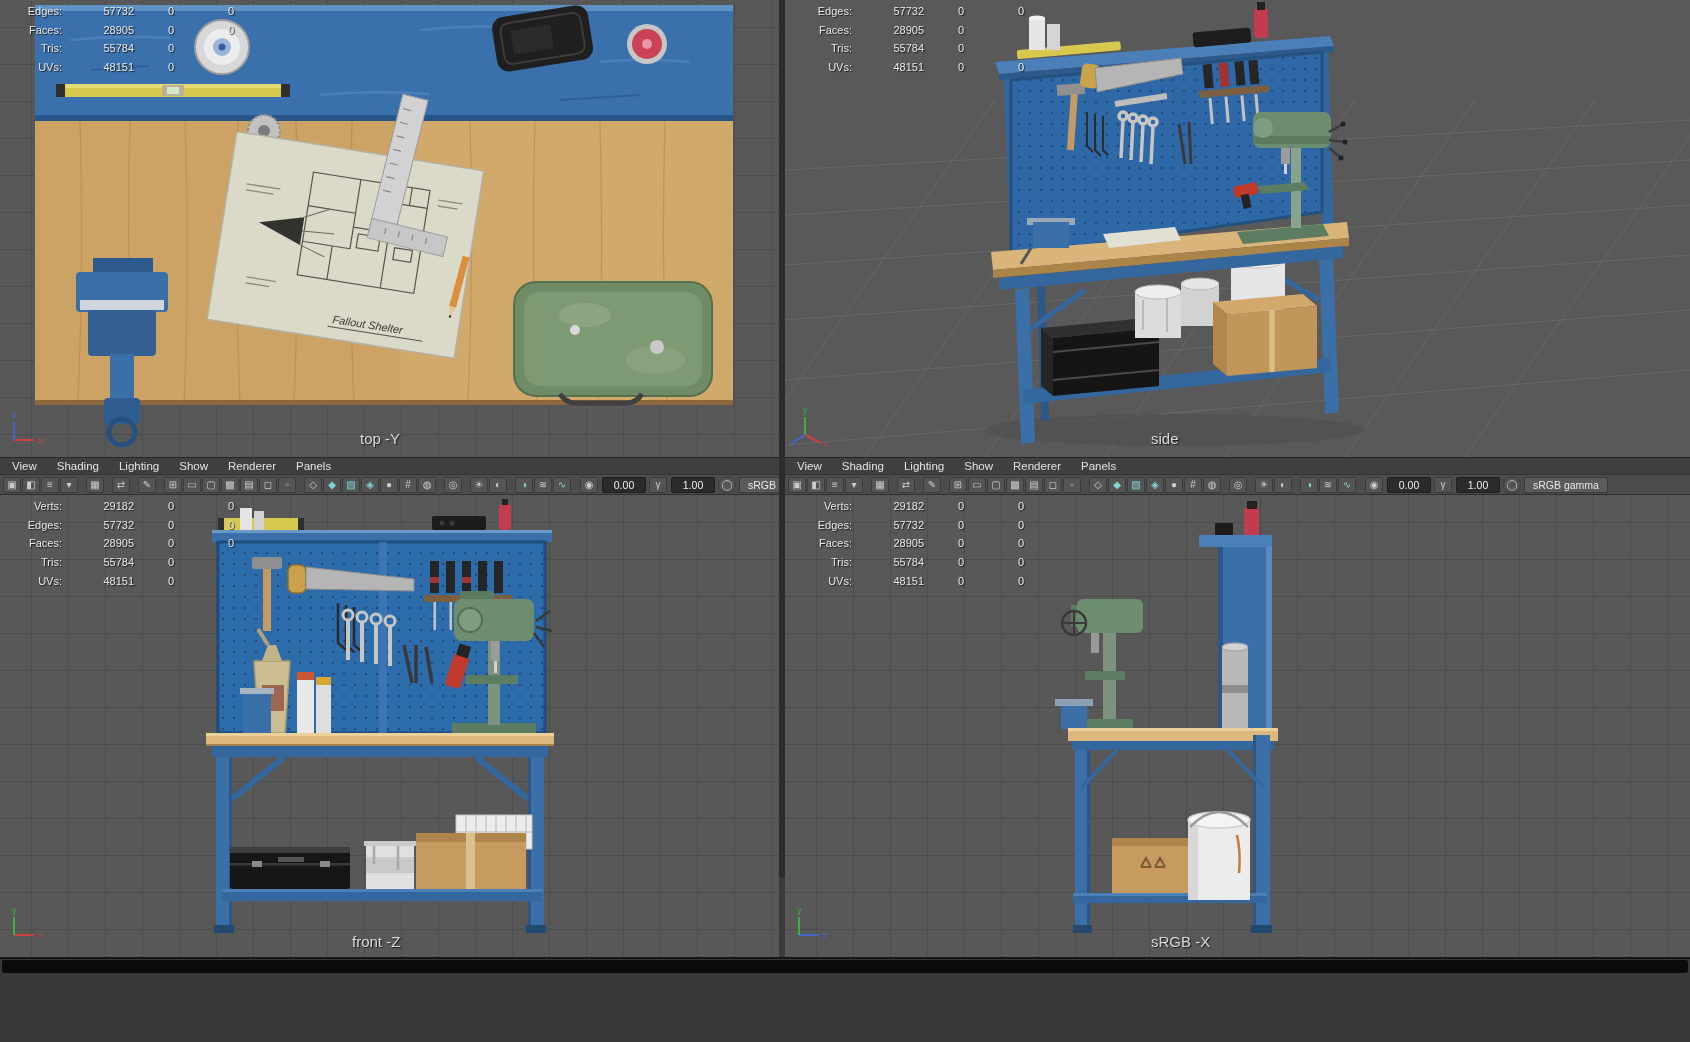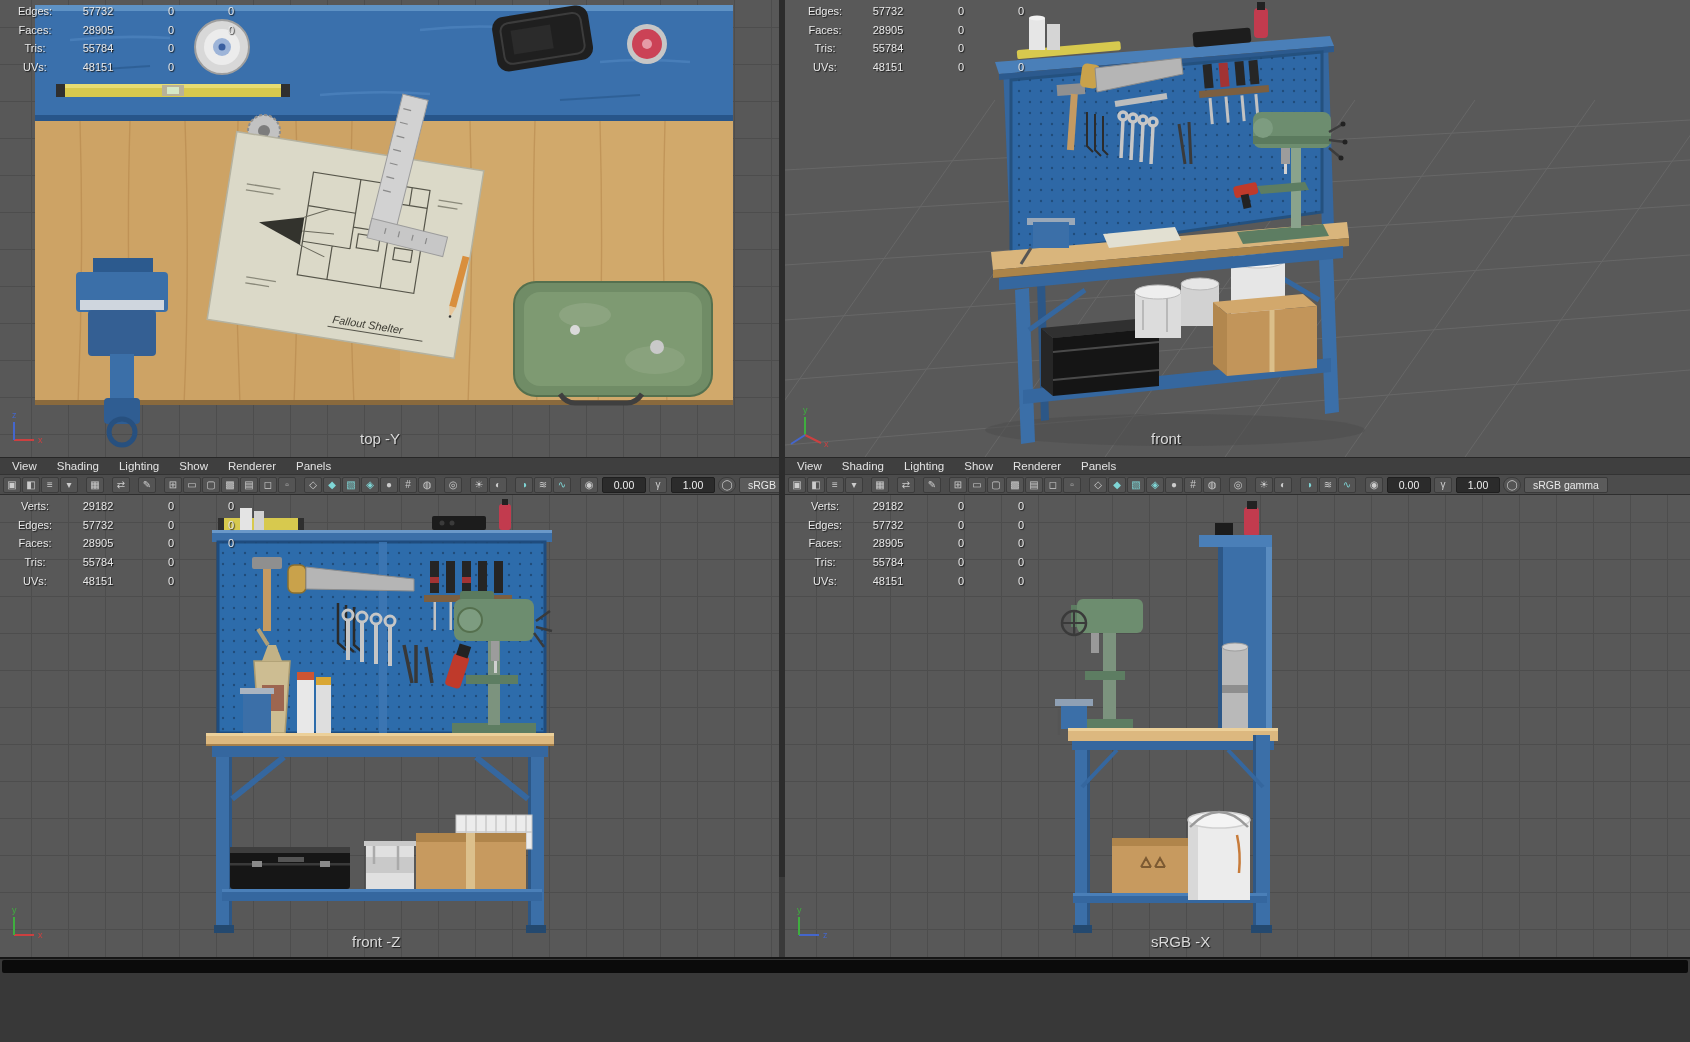--- a/index.html
+++ b/index.html
@@ -37,22 +37,22 @@
     color:#efefef;font-size:10.5px;line-height:14px;text-align:center;padding:0 5px;margin:10px 3px;cursor:default}
   .tbbadge{height:16px;background:#5b5b5b;border:1px solid #3a3a3a;border-radius:2px;color:#e8e8e8;
     font-size:10.5px;line-height:14px;padding:0 8px;margin-left:2px;white-space:nowrap;cursor:default}
 
   .vpcanvas{position:relative;height:462px;flex:none;overflow:hidden}
 
   .hud{position:absolute;top:2px;left:8px;z-index:5;pointer-events:none}
   .hud.ofs{left:13px}
   .hud-row{display:flex;height:18.6px;align-items:center;font-size:11px;color:#e8e8e8;
     text-shadow:1px 1px 1px rgba(20,20,20,.9)}
-  .hud-label{width:54px;text-align:center}
-  .hud-a{width:72px;text-align:center}
+  .hud-label{width:54px;text-align:right}
+  .hud-a{width:72px;text-align:right}
   .hud-b{width:40px;text-align:right}
   .hud-c{width:60px;text-align:right}
 
   .vp-label{position:absolute;bottom:10px;z-index:5;font-size:15px;color:#dadada;
     text-shadow:1px 1px 1px rgba(20,20,20,.9);pointer-events:none;white-space:nowrap}
   .lbl-top{left:360px}
   .lbl-persp{left:366px}
   .lbl-front{left:352px;bottom:7px}
   .lbl-side{left:366px;bottom:7px}
 
@@ -385,21 +385,21 @@
         <g transform="translate(20,435)">
           <path d="M0,0 V-18" stroke="#3fae3f" stroke-width="2"></path>
           <path d="M0,0 L16,8" stroke="#cc4040" stroke-width="2"></path>
           <path d="M0,0 L-14,9" stroke="#4466cc" stroke-width="2"></path>
           <text x="-2" y="-22" font-size="9" fill="#3fae3f">y</text>
           <text x="19" y="12" font-size="9" fill="#cc4040">x</text>
           <text x="-24" y="14" font-size="9" fill="#4466cc">z</text>
         </g>
       </svg>
 
-      <span class="vp-label lbl-persp">front</span>
+      <span class="vp-label lbl-persp">side</span>
     </div>
   </div>
 
   <div class="row-bottom">
 
     <div class="pane w-left">
       <div class="vpmenu">
 
       <span class="mi">View</span>
           <span class="mi">Shading</span>

